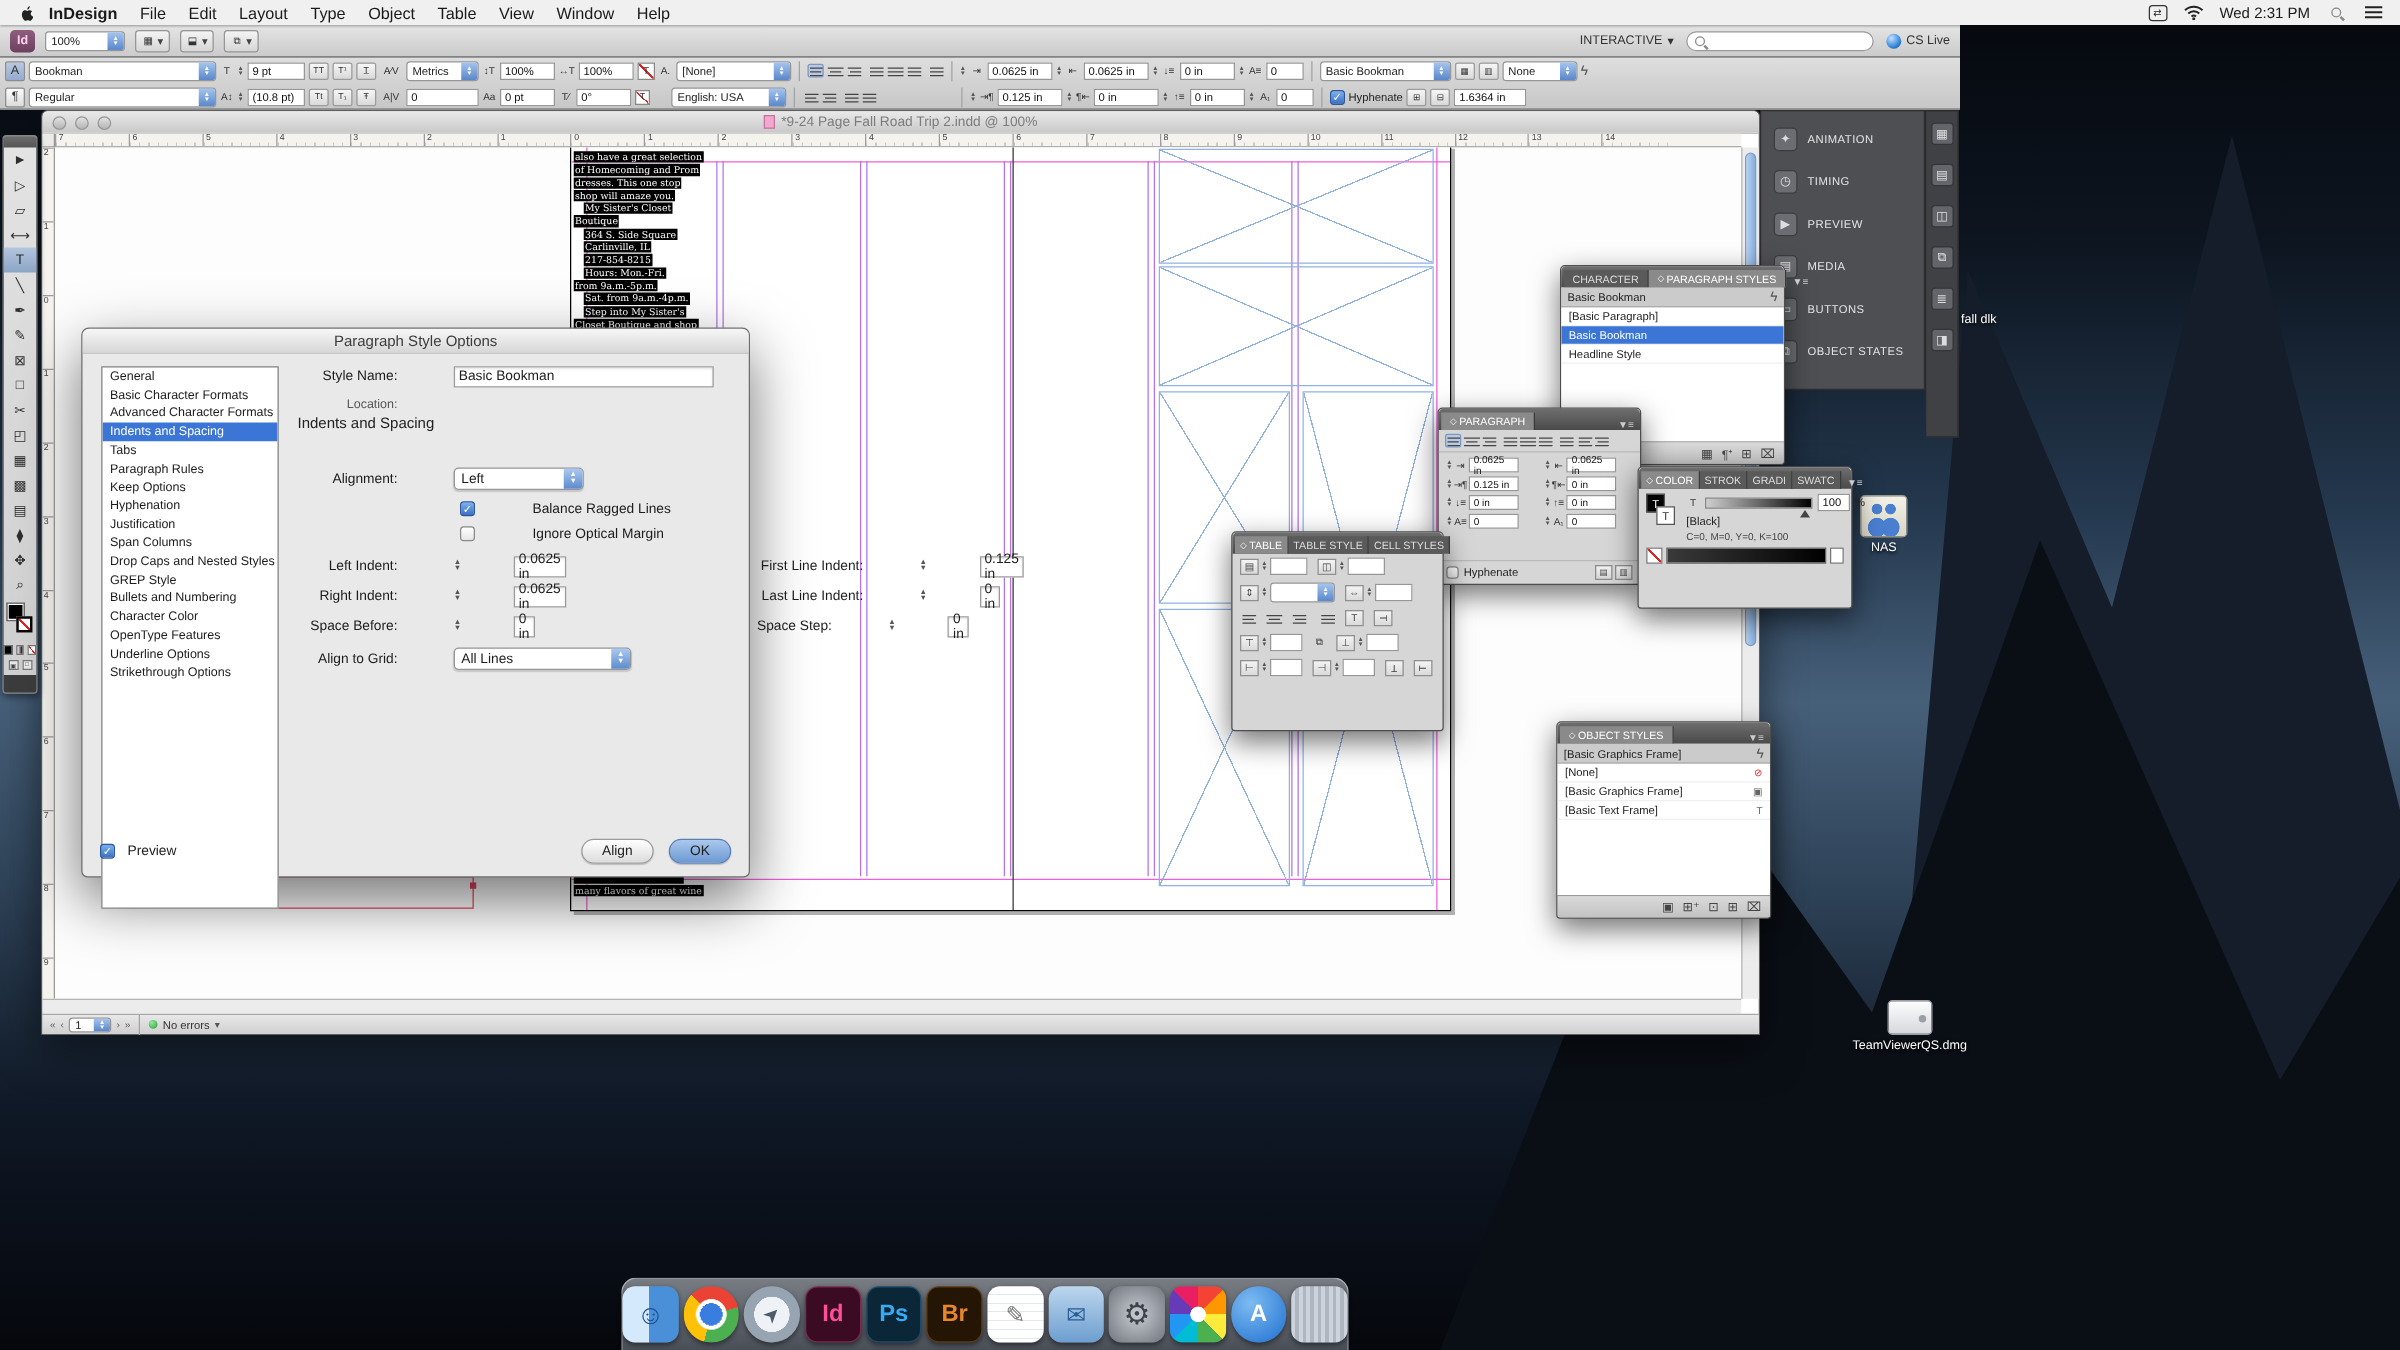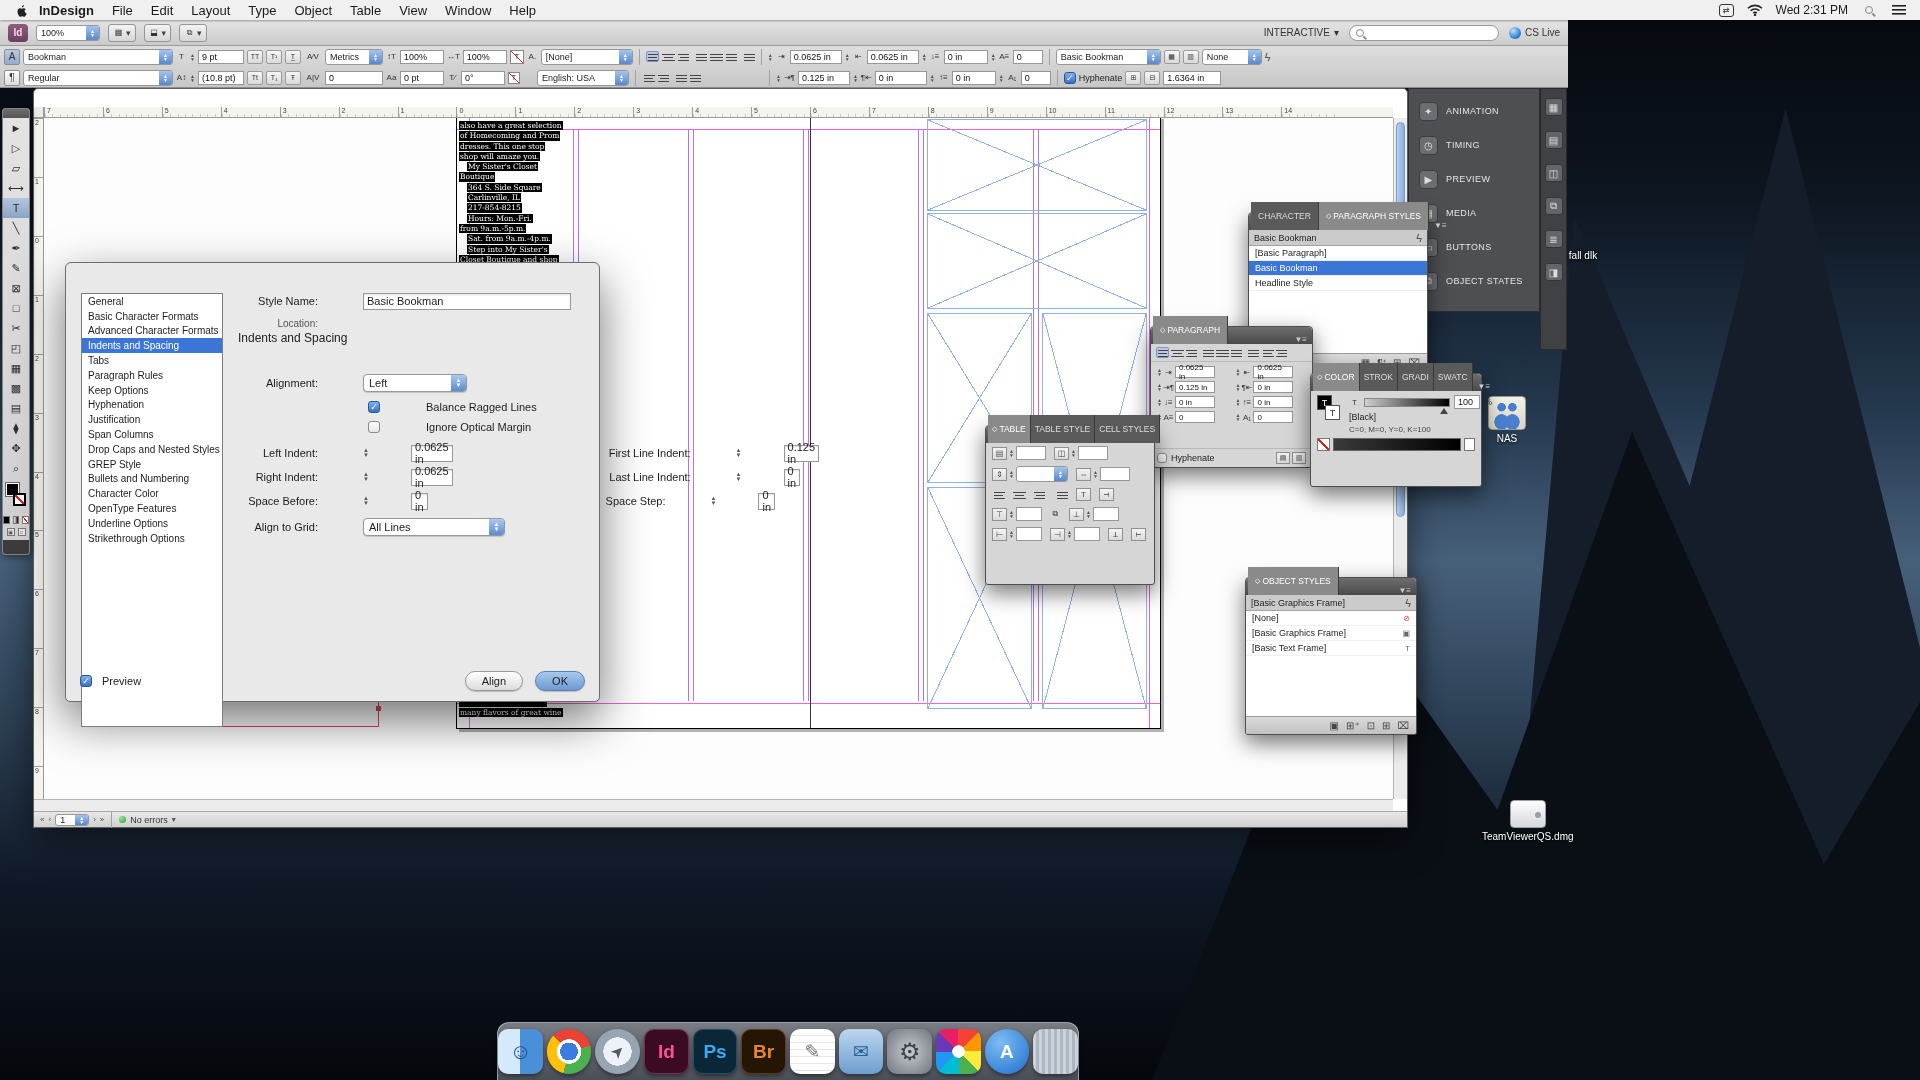--- a/index.html
+++ b/index.html
@@ -161,21 +161,21 @@
   .dsmall{font-size:10px;color:#555;}
   .btn{height:20px;padding:0 16px;border:1px solid #9a9a9a;border-radius:11px;background:linear-gradient(#fff,#dcdcdc);
     font-size:11px;display:inline-flex;align-items:center;justify-content:center;color:#222;box-shadow:0 1px 1px rgba(0,0,0,.2);}
   .btn.primary{background:linear-gradient(#aac8ec,#6d99d4);border-color:#5a7fb5;}
   .dbottom{position:absolute;left:0;right:0;bottom:8px;height:24px;display:flex;align-items:center;padding:0 14px;gap:10px;}
 
   
   .panel{position:absolute;background:#d6d6d6;border:1px solid #4e4e4e;box-shadow:0 8px 22px rgba(0,0,0,.55);
     font-size:9px;color:#222;z-index:20;display:flex;flex-direction:column;border-radius:4px 4px 3px 3px;}
   .phead{height:17px;background:linear-gradient(#6e6e6e,#4a4a4a);display:flex;align-items:flex-end;color:#ddd;border-radius:4px 4px 0 0;padding-left:2px;}
-  .ptab{padding:2px 7px;background:#5a5a5a;border-right:1px solid #3a3a3a;height:28px;display:flex;align-items:center;font-size:8.5px;white-space:nowrap;}
+  .ptab{padding:2px 7px;background:#5a5a5a;border-right:1px solid #3a3a3a;height:14px;display:flex;align-items:center;font-size:8.5px;white-space:nowrap;}
   .ptab.selected{background:#8a8a8a;color:#fff;}
   .ptab.selected::before{content:"◇ ";font-size:7px;margin-right:2px;}
   .pmenu{margin-left:auto;color:#ccc;padding:0 5px;font-size:8px;flex:0 0 auto;}
   .pmenu::before{content:"▼≡";}
   .currow{height:16px;display:flex;align-items:center;padding:0 5px;background:#cbcbcb;border-bottom:1px solid #a3a3a3;gap:4px;}
   .plist{flex:1;background:#fff;overflow:hidden;}
   .plist .item{height:15px;display:flex;align-items:center;padding:0 6px;border-bottom:1px solid #f0f0f0;}
   .plist .item.selected{background:#3b76d7;color:#fff;}
   .plist .badge{margin-left:auto;color:#666;font-size:8px;}
   .plist .item.none .badge{color:#d33;}
@@ -508,20 +508,29 @@
     <span class="mini none"></span>
   </div>
   <div class="tb-minirow">
     <span class="mini">▣</span>
     <span class="mini">□</span>
   </div>
   <div class="tb-bottom"></div>
 </div>
 
 <div class="docwin">
+  <div class="titlebar">
+    <span class="tl">
+      <i></i>
+      <i></i>
+      <i></i>
+    </span>
+    <span class="docico"></span>
+    <span>*9-24 Page Fall Road Trip 2.indd @ 100%</span>
+  </div>
   <div class="corner"></div>
   <div class="rulerh">
     <span class="lab">7</span>
       <span class="lab">6</span>
       <span class="lab">5</span>
       <span class="lab">4</span>
       <span class="lab">3</span>
       <span class="lab">2</span>
       <span class="lab">1</span>
       <span class="lab">0</span>
@@ -616,20 +625,21 @@
     <span class="navg">›</span>
     <span class="navg">»</span>
     <span class="sep"></span>
     <span class="gdot"></span>
     <span>No errors</span>
     <span class="navg">▾</span>
   </div>
 </div>
 
 <div class="dialog">
+  <div class="dtitle">Paragraph Style Options</div>
   <div class="dlist">
     <div class="item">
         <span>General</span>
       </div>
       <div class="item">
         <span>Basic Character Formats</span>
       </div>
       <div class="item">
         <span>Advanced Character Formats</span>
       </div>

